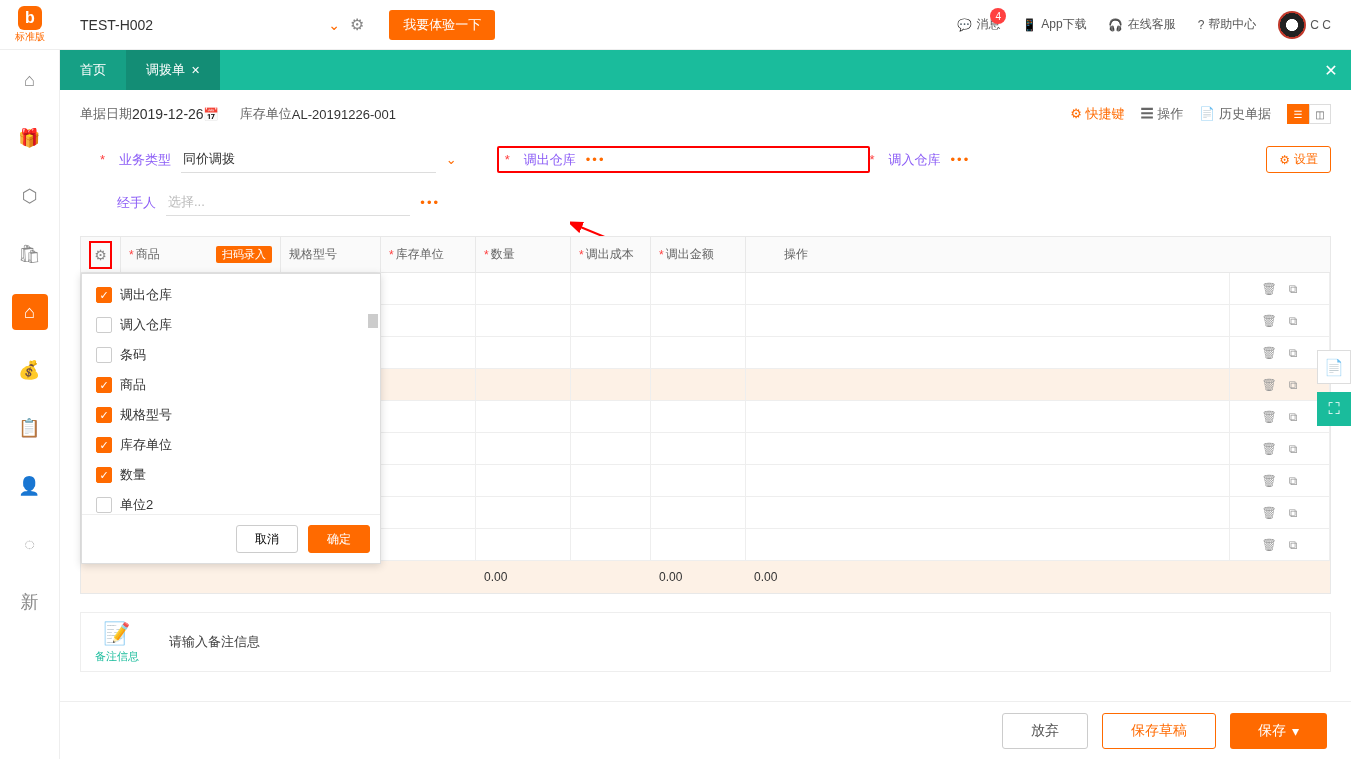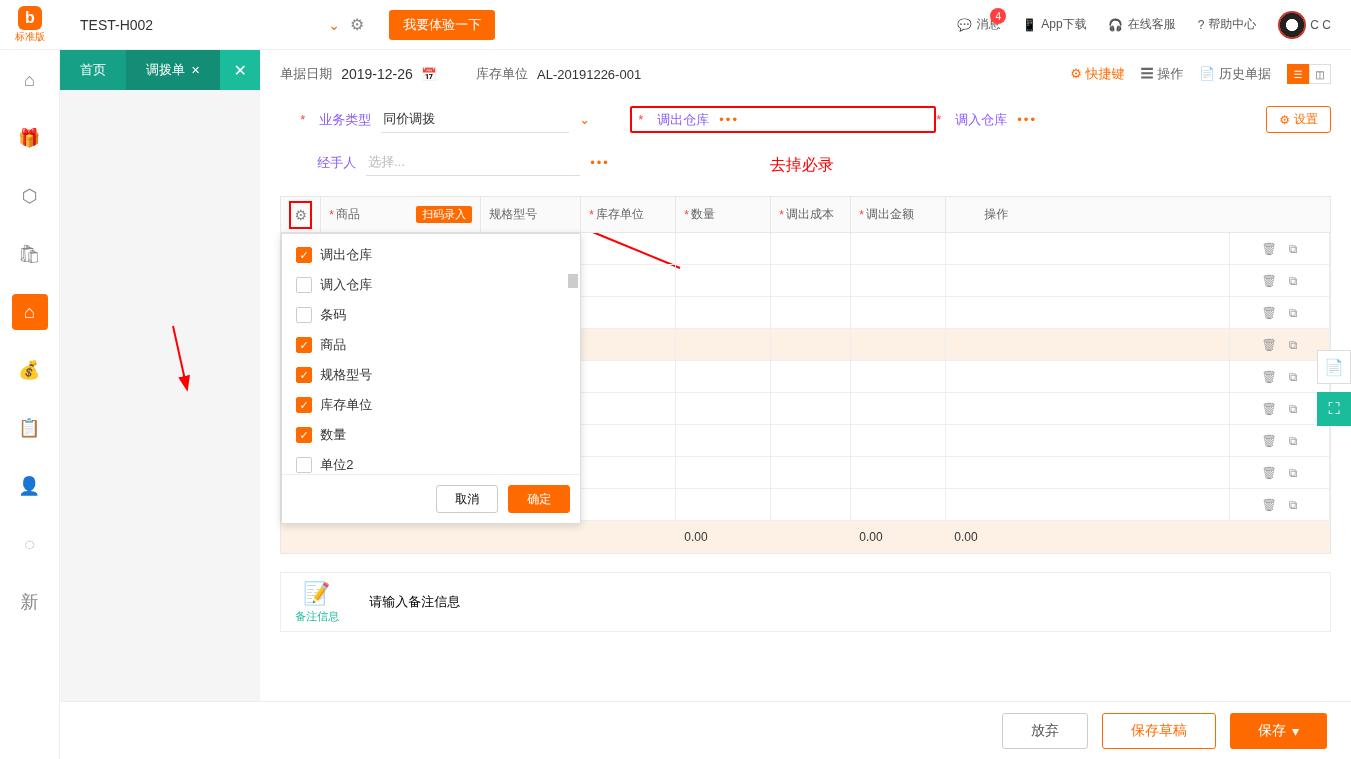--- a/index.html
+++ b/index.html
@@ -12,29 +12,29 @@
 .gear-top{margin-left:10px;color:#888;font-size:16px}
 .cta-btn{margin-left:25px;background:#ff6a00;color:#fff;border:none;border-radius:3px;height:30px;padding:0 14px;font-size:13px;cursor:pointer}
 .top-right{margin-left:auto;display:flex;align-items:center;gap:22px;padding-right:20px}
 .top-right-item{display:flex;align-items:center;gap:4px;color:#555;font-size:12px;cursor:pointer;position:relative}
 .badge{position:absolute;top:-8px;right:-6px;background:#ff4040;color:#fff;border-radius:50%;width:16px;height:16px;font-size:10px;display:flex;align-items:center;justify-content:center}
 .avatar{width:28px;height:28px;border-radius:50%;background:radial-gradient(circle,#fff 30%,#222 31%,#222 60%,#c0392b 61%)}
 .layout{display:flex;height:calc(100% - 50px)}
 .sidebar{width:60px;background:#fff;border-right:1px solid #eee;display:flex;flex-direction:column;align-items:center;padding-top:12px;gap:22px}
 .sidebar-item{width:36px;height:36px;display:flex;align-items:center;justify-content:center;color:#888;font-size:18px;border-radius:4px;cursor:pointer}
 .sidebar-item.active{background:#ff6a00;color:#fff}
-.main{flex:1;display:flex;background:#f5f5f5;position:relative}
+.main{flex:1;display:flex;flex-direction:column;background:#f5f5f5;position:relative}
 .tabs{height:40px;background:#1abc9c;display:flex;align-items:stretch}
 .tab{padding:0 20px;color:#fff;font-size:13px;display:flex;align-items:center;gap:6px;cursor:pointer}
 .tab.home{background:#16a085}
 .tab.active{background:#138d75}
 .tab .x{font-size:11px}
 .tab-close{margin-left:auto;width:40px;display:flex;align-items:center;justify-content:center;color:#fff;cursor:pointer;font-size:16px}
 .content{flex:1;background:#fff;margin:0;padding:0;overflow:hidden;display:flex;flex-direction:column}
-.doc-header{display:flex;align-items:center;padding:14px 20px;gap:9px;font-size:13px}
+.doc-header{display:flex;align-items:center;padding:14px 20px;gap:0;font-size:13px}
 .doc-header .lbl{color:#666}
 .doc-header .date{color:#333;font-size:14px}
 .cal-icon{color:#ff6a00}
 .doc-header-right{margin-left:auto;display:flex;align-items:center;gap:16px;color:#666}
 .doc-header-right .orange{color:#ff6a00}
 .view-toggle{display:flex}
 .view-toggle span{width:22px;height:20px;border:1px solid #ddd;display:flex;align-items:center;justify-content:center;font-size:10px}
 .view-toggle span.on{background:#ff6a00;color:#fff;border-color:#ff6a00}
 .form-row{display:flex;padding:8px 20px 8px 40px;gap:0}
 .form-field{flex:1;display:flex;align-items:center;gap:10px;font-size:13px;padding-right:40px;position:relative}
@@ -78,21 +78,21 @@
 .col-opt{display:flex;align-items:center;gap:8px;padding:6px 14px;font-size:13px;cursor:pointer}
 .cbx{width:16px;height:16px;border:1px solid #ccc;border-radius:2px;display:inline-flex;align-items:center;justify-content:center;font-size:11px;color:#fff}
 .cbx.on{background:#ff6a00;border-color:#ff6a00}
 .col-popup-foot{display:flex;justify-content:flex-end;gap:10px;padding:10px;border-top:1px solid #eee}
 .btn{height:28px;padding:0 18px;border-radius:3px;font-size:12px;cursor:pointer;border:1px solid #ccc;background:#fff}
 .btn.primary{background:#ff6a00;color:#fff;border-color:#ff6a00}
 .col-popup .scroll-ind{position:absolute;right:2px;top:40px;width:10px;height:14px;background:#ccc}
 .remark-area{margin:18px 20px 0;border:1px solid #eee;display:flex;align-items:center;height:60px;padding-left:14px}
 .remark-icon{display:flex;flex-direction:column;align-items:center;color:#1abc9c;font-size:11px;gap:2px}
 .remark-icon .ic{font-size:22px}
-.remark-input{margin-left:30px;color:#000000;font-size:13px}
+.remark-input{margin-left:30px;color:#404040;font-size:13px}
 .footer{position:absolute;bottom:0;left:0;right:0;height:58px;border-top:1px solid #eee;background:#fff;display:flex;align-items:center;justify-content:flex-end;padding:0 24px;gap:14px}
 .btn-lg{height:36px;padding:0 28px;border-radius:3px;font-size:14px;cursor:pointer}
 .btn-discard{border:1px solid #ccc;background:#fff;color:#555}
 .btn-draft{border:1px solid #ff6a00;background:#fff;color:#ff6a00}
 .btn-save{border:none;background:#ff6a00;color:#fff;display:flex;align-items:center;gap:6px}
 .right-rail{position:absolute;right:0;top:300px;display:flex;flex-direction:column;gap:8px}
 .rail-btn{width:34px;height:34px;background:#1abc9c;color:#fff;display:flex;align-items:center;justify-content:center;font-size:16px}
 .rail-btn.lite{background:#fff;border:1px solid #ddd;color:#888}
 svg.annot{position:absolute;pointer-events:none}
 </style>
@@ -197,23 +197,20 @@
         </div>
         <button class="settings-btn">⚙ <span>设置</span></button>
       </div>
 
       <div class="form-row">
         <div class="form-field" style="max-width:380px">
           <span class="lbl">经手人</span>
           <span class="val placeholder">选择...</span>
           <span class="dots">•••</span>
         </div>
-        <div style="flex:1.2;position:relative">
-          <span class="arrow-annot" style="left:120px;top:6px;font-size:16px">去掉必录</span>
-        </div>
         <div style="flex:1"></div>
       </div>
 
       <svg class="annot" style="left:510px;top:168px" width="130" height="60">
         <defs>
             <marker id="ah" markerWidth="10" markerHeight="10" refX="2" refY="3" orient="auto">
               <path d="M0,0 L0,6 L8,3 z" fill="#ff0000"></path>
             </marker>
           </defs>
         <line x1="110" y1="50" x2="8" y2="8" stroke="#ff0000" stroke-width="2" marker-end="url(#ah)"></line>

